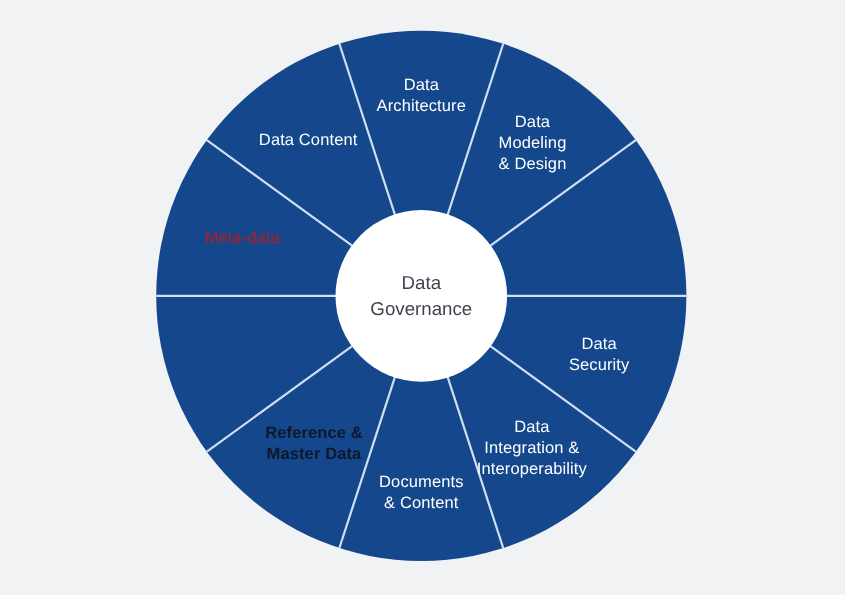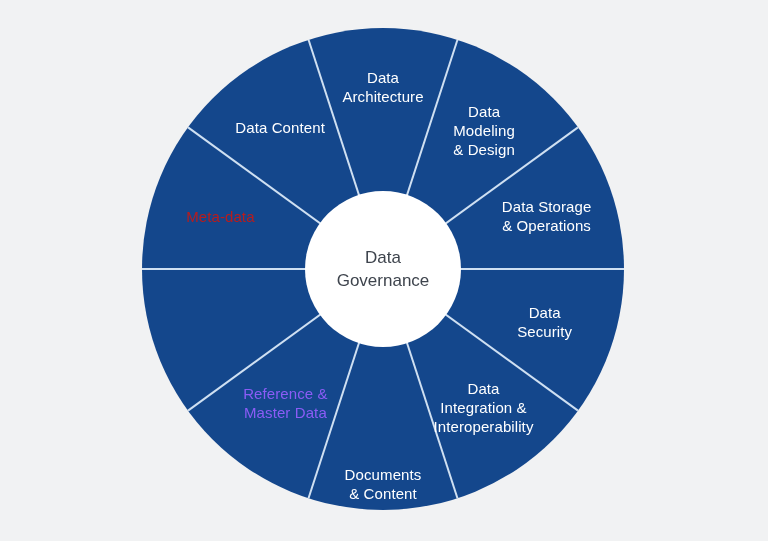--- a/index.html
+++ b/index.html
@@ -64,27 +64,25 @@
     </svg>
 
   <div class="center-label" style="left: 383px; top: 269px; color: rgb(62, 68, 77);">Data
 Governance</div>
 
   <div class="seg-label" style="left: 383px; top: 87px; color: rgb(255, 255, 255);">Data
 Architecture</div>
   <div class="seg-label" style="left: 484.099px; top: 129.849px; color: rgb(255, 255, 255);">Data
 Modeling
 &amp; Design</div>
-  <div class="seg-label" style="left: 546.582px; top: 215.849px; color: rgb(255, 255, 255);">Data Storage
-&amp; Operations</div>
   <div class="seg-label" style="left: 544.68px; top: 321.533px; color: rgb(255, 255, 255);">Data
 Security</div>
   <div class="seg-label" style="left: 483.511px; top: 407.342px; color: rgb(255, 255, 255);">Data
 Integration &amp;
 Interoperability</div>
-  <div class="seg-label" style="left: 383px; top: 448px; color: rgb(255, 255, 255); margin-top: 36px;">Documents
+  <div class="seg-label" style="left: 383px; top: 448px; color: rgb(255, 255, 255);">Documents
 &amp; Content</div>
-  <div class="seg-label" style="left: 285.428px; top: 403.297px; color: #8b5cf6;">Reference &amp;
+  <div class="seg-label" style="left: 285.428px; top: 403.297px; color: #0f172a; font-weight: bold;">Reference &amp;
 Master Data</div>
   <div class="seg-label" style="left: 220.369px; top: 216.158px; color: #b91c1c;">Meta-data</div>
   <div class="seg-label" style="left: 280.138px; top: 127.422px; color: rgb(255, 255, 255);">Data Content</div>
 
 </div>
 
 </body></html>

